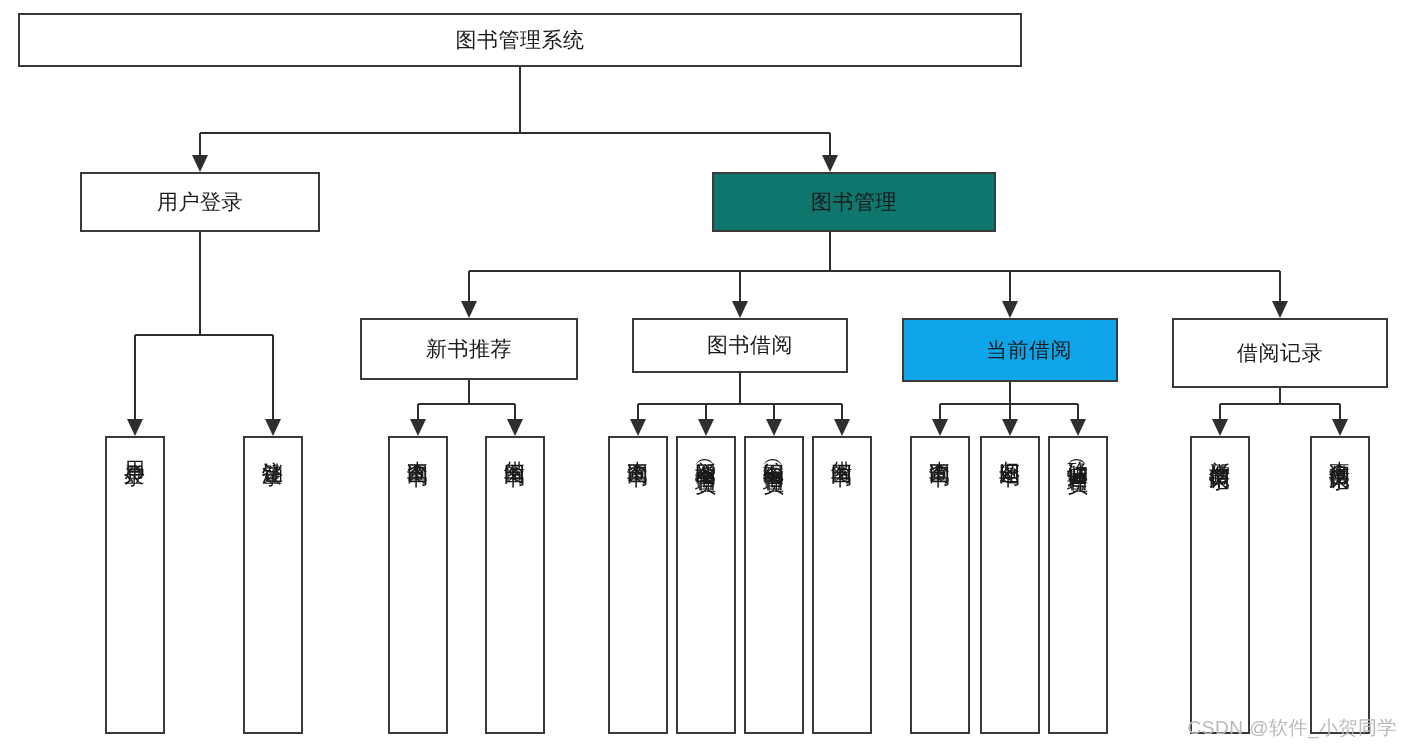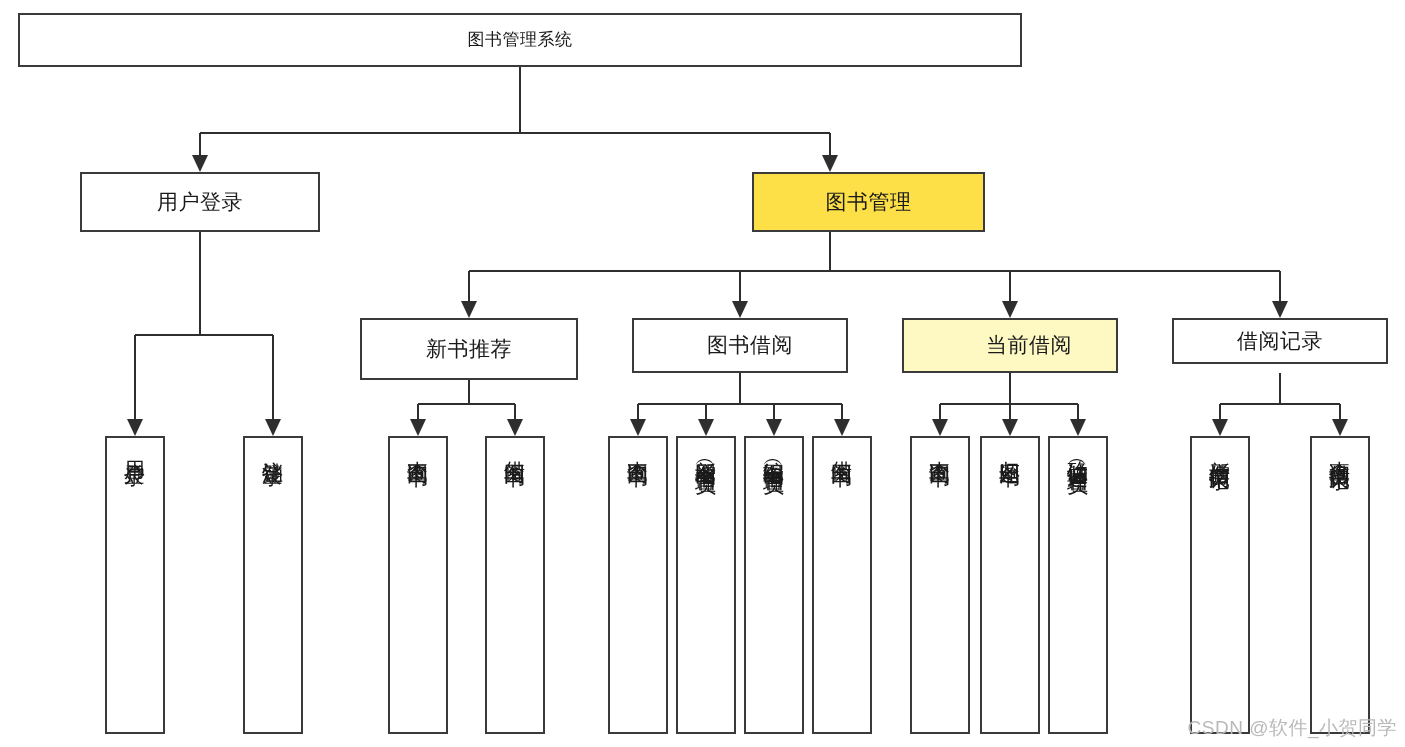--- a/index.html
+++ b/index.html
@@ -41,21 +41,21 @@
     color: #1a1a1a;
     line-height: 1.18;
     text-align: center;
     white-space: nowrap;
   }
   .node-horizontal .node-label {
     font-size: 21px;
     letter-spacing: 0.5px;
   }
   .node-root .node-label {
-    font-size: 17px;
+    font-size: 21px;
     letter-spacing: 0.5px;
   }
   .node-vertical {
     align-items: flex-start;
     padding-top: 6px;
   }
   .node-vertical .node-label {
     writing-mode: vertical-rl;
     text-orientation: upright;
     font-size: 21px;
@@ -150,33 +150,33 @@
       </g>
   </svg>
 
   <div id="node-layer">
       <div class="node-box node-horizontal node-root" style="left: 18px; top: 13px; width: 1004px; height: 54px; border-color: rgb(58, 58, 58); background: rgb(255, 255, 255);">
         <span class="node-label" style="color: rgb(26, 26, 26);">图书管理系统</span>
       </div>
       <div class="node-box node-horizontal" style="left: 80px; top: 172px; width: 240px; height: 60px; border-color: rgb(58, 58, 58); background: rgb(255, 255, 255);">
         <span class="node-label" style="color: rgb(26, 26, 26);">用户登录</span>
       </div>
-      <div class="node-box node-horizontal" style="left: 712px; top: 172px; width: 233px; height: 60px; border-color: rgb(58, 58, 58); background: #fde047; margin-left: 40px;">
+      <div class="node-box node-horizontal" style="left: 712px; top: 172px; width: 284px; height: 60px; border-color: rgb(58, 58, 58); background: #0f766e;">
         <span class="node-label" style="color: rgb(26, 26, 26);">图书管理</span>
       </div>
       <div class="node-box node-horizontal" style="left: 360px; top: 318px; width: 218px; height: 62px; border-color: rgb(58, 58, 58); background: rgb(255, 255, 255);">
         <span class="node-label" style="color: rgb(26, 26, 26);">新书推荐</span>
       </div>
       <div class="node-box node-horizontal" style="left: 632px; top: 318px; width: 216px; height: 55px; border-color: rgb(58, 58, 58); background: rgb(255, 255, 255); padding-left: 20px;">
         <span class="node-label" style="color: rgb(26, 26, 26);">图书借阅</span>
       </div>
-      <div class="node-box node-horizontal" style="left: 902px; top: 318px; width: 216px; height: 55px; border-color: rgb(58, 58, 58); background: #fef9c3; padding-left: 38px;">
+      <div class="node-box node-horizontal" style="left: 902px; top: 318px; width: 216px; height: 64px; border-color: rgb(58, 58, 58); background: #0ea5e9; padding-left: 38px;">
         <span class="node-label" style="color: rgb(26, 26, 26);">当前借阅</span>
       </div>
-      <div class="node-box node-horizontal" style="left: 1172px; top: 318px; width: 216px; height: 46px; border-color: rgb(58, 58, 58); background: rgb(255, 255, 255);">
+      <div class="node-box node-horizontal" style="left: 1172px; top: 318px; width: 216px; height: 70px; border-color: rgb(58, 58, 58); background: rgb(255, 255, 255);">
         <span class="node-label" style="color: rgb(26, 26, 26);">借阅记录</span>
       </div>
       <div class="node-box node-vertical" style="left: 105px; top: 436px; width: 60px; height: 298px; border-color: rgb(58, 58, 58); background: rgb(255, 255, 255);">
         <span class="node-label" style="color: rgb(26, 26, 26);">用户登录</span>
       </div>
       <div class="node-box node-vertical" style="left: 243px; top: 436px; width: 60px; height: 298px; border-color: rgb(58, 58, 58); background: rgb(255, 255, 255);">
         <span class="node-label" style="color: rgb(26, 26, 26);">注销登录</span>
       </div>
       <div class="node-box node-vertical" style="left: 388px; top: 436px; width: 60px; height: 298px; border-color: rgb(58, 58, 58); background: rgb(255, 255, 255);">
         <span class="node-label" style="color: rgb(26, 26, 26);">查询图书</span>

